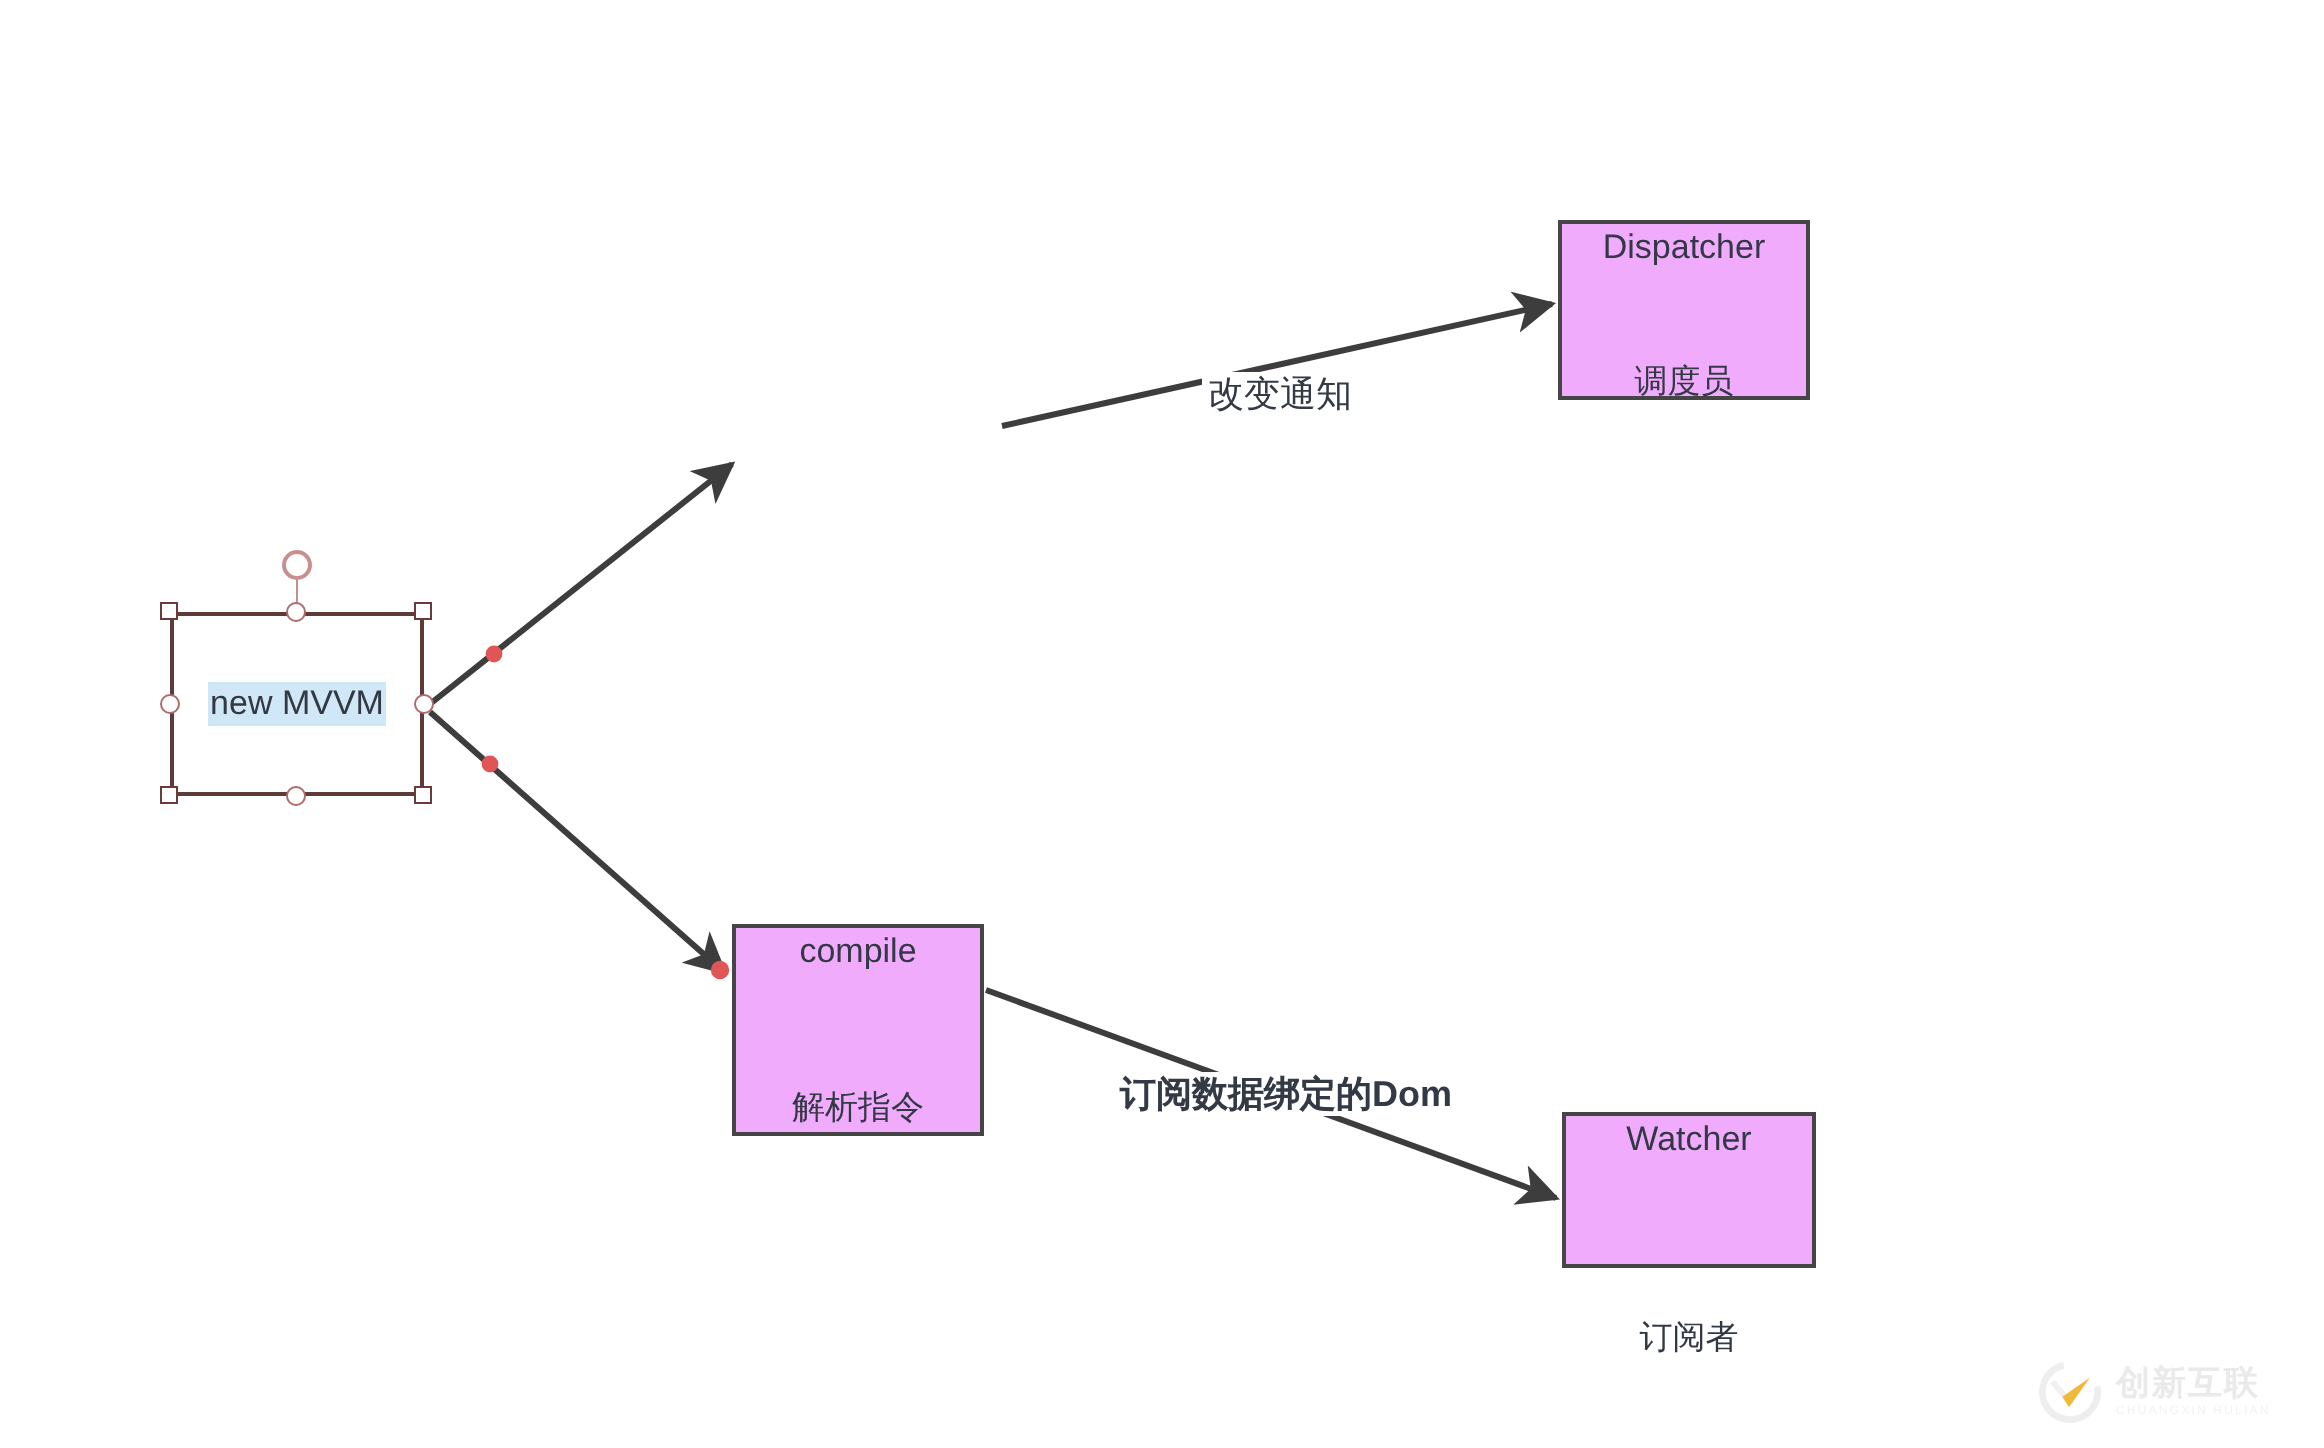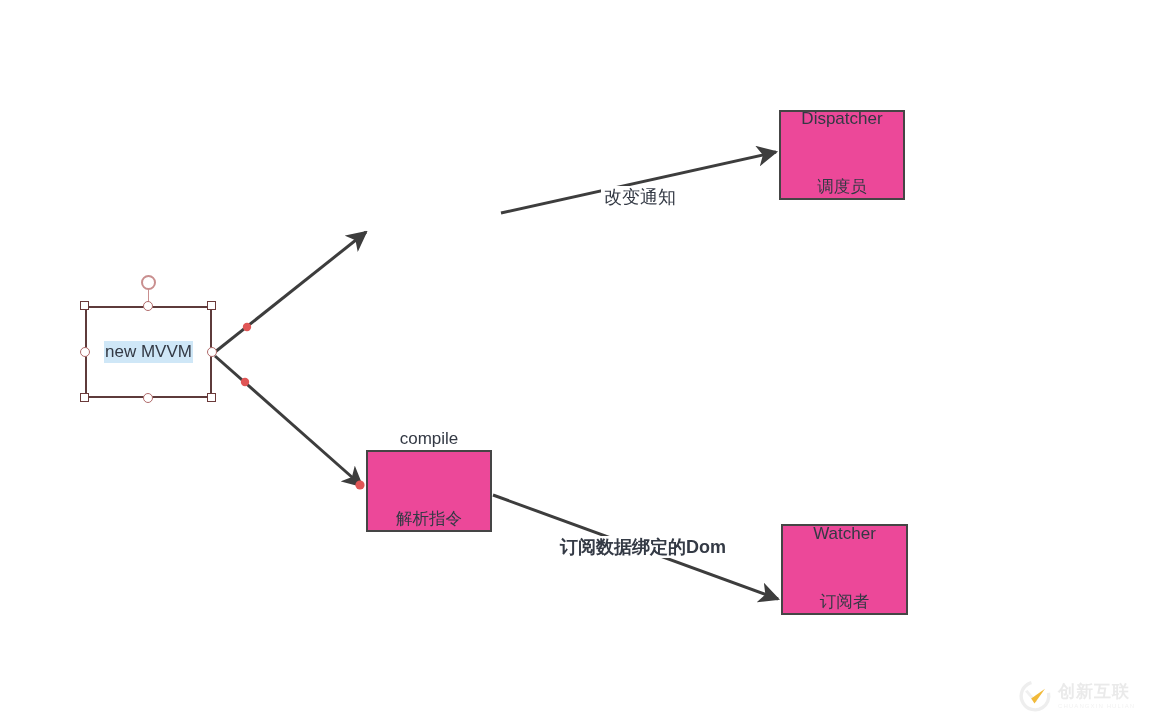--- a/index.html
+++ b/index.html
@@ -23,44 +23,44 @@
     left: 0;
     top: 0;
     width: 1162px;
     height: 724px;
   }
 
   
   .node {
     position: absolute;
     box-sizing: border-box;
-    background: #ec4899;
+    background: #f0abfc;
     border: 2px solid #454545;
     display: flex;
     flex-direction: column;
     align-items: center;
-    justify-content: flex-end;
+    justify-content: space-between;
     z-index: 3;
   }
   .node .line1,
   .node .line2 {
     color: #333944;
     font-size: 17px;
     line-height: 23px;
     white-space: nowrap;
   }
   .node .line2 {
     font-size: 16.5px;
     margin-top: 45px;
   }
 
   #node-observer   { left: 370px; top: 190px; width: 130px; height: 92px; }
   #node-dispatcher { left: 779px; top: 110px; width: 126px; height: 90px; }
-  #node-compile    { left: 366px; top: 450px; width: 126px; height: 82px; gap: 12px; }
-  #node-watcher    { left: 781px; top: 524px; width: 127px; height: 91px; }
+  #node-compile    { left: 366px; top: 462px; width: 126px; height: 106px; }
+  #node-watcher    { left: 781px; top: 556px; width: 127px; height: 78px; gap: 32px; }
 
   
   #node-mvvm {
     position: absolute;
     left: 85px;
     top: 306px;
     width: 127px;
     height: 92px;
     box-sizing: border-box;
     background: #ffffff;

